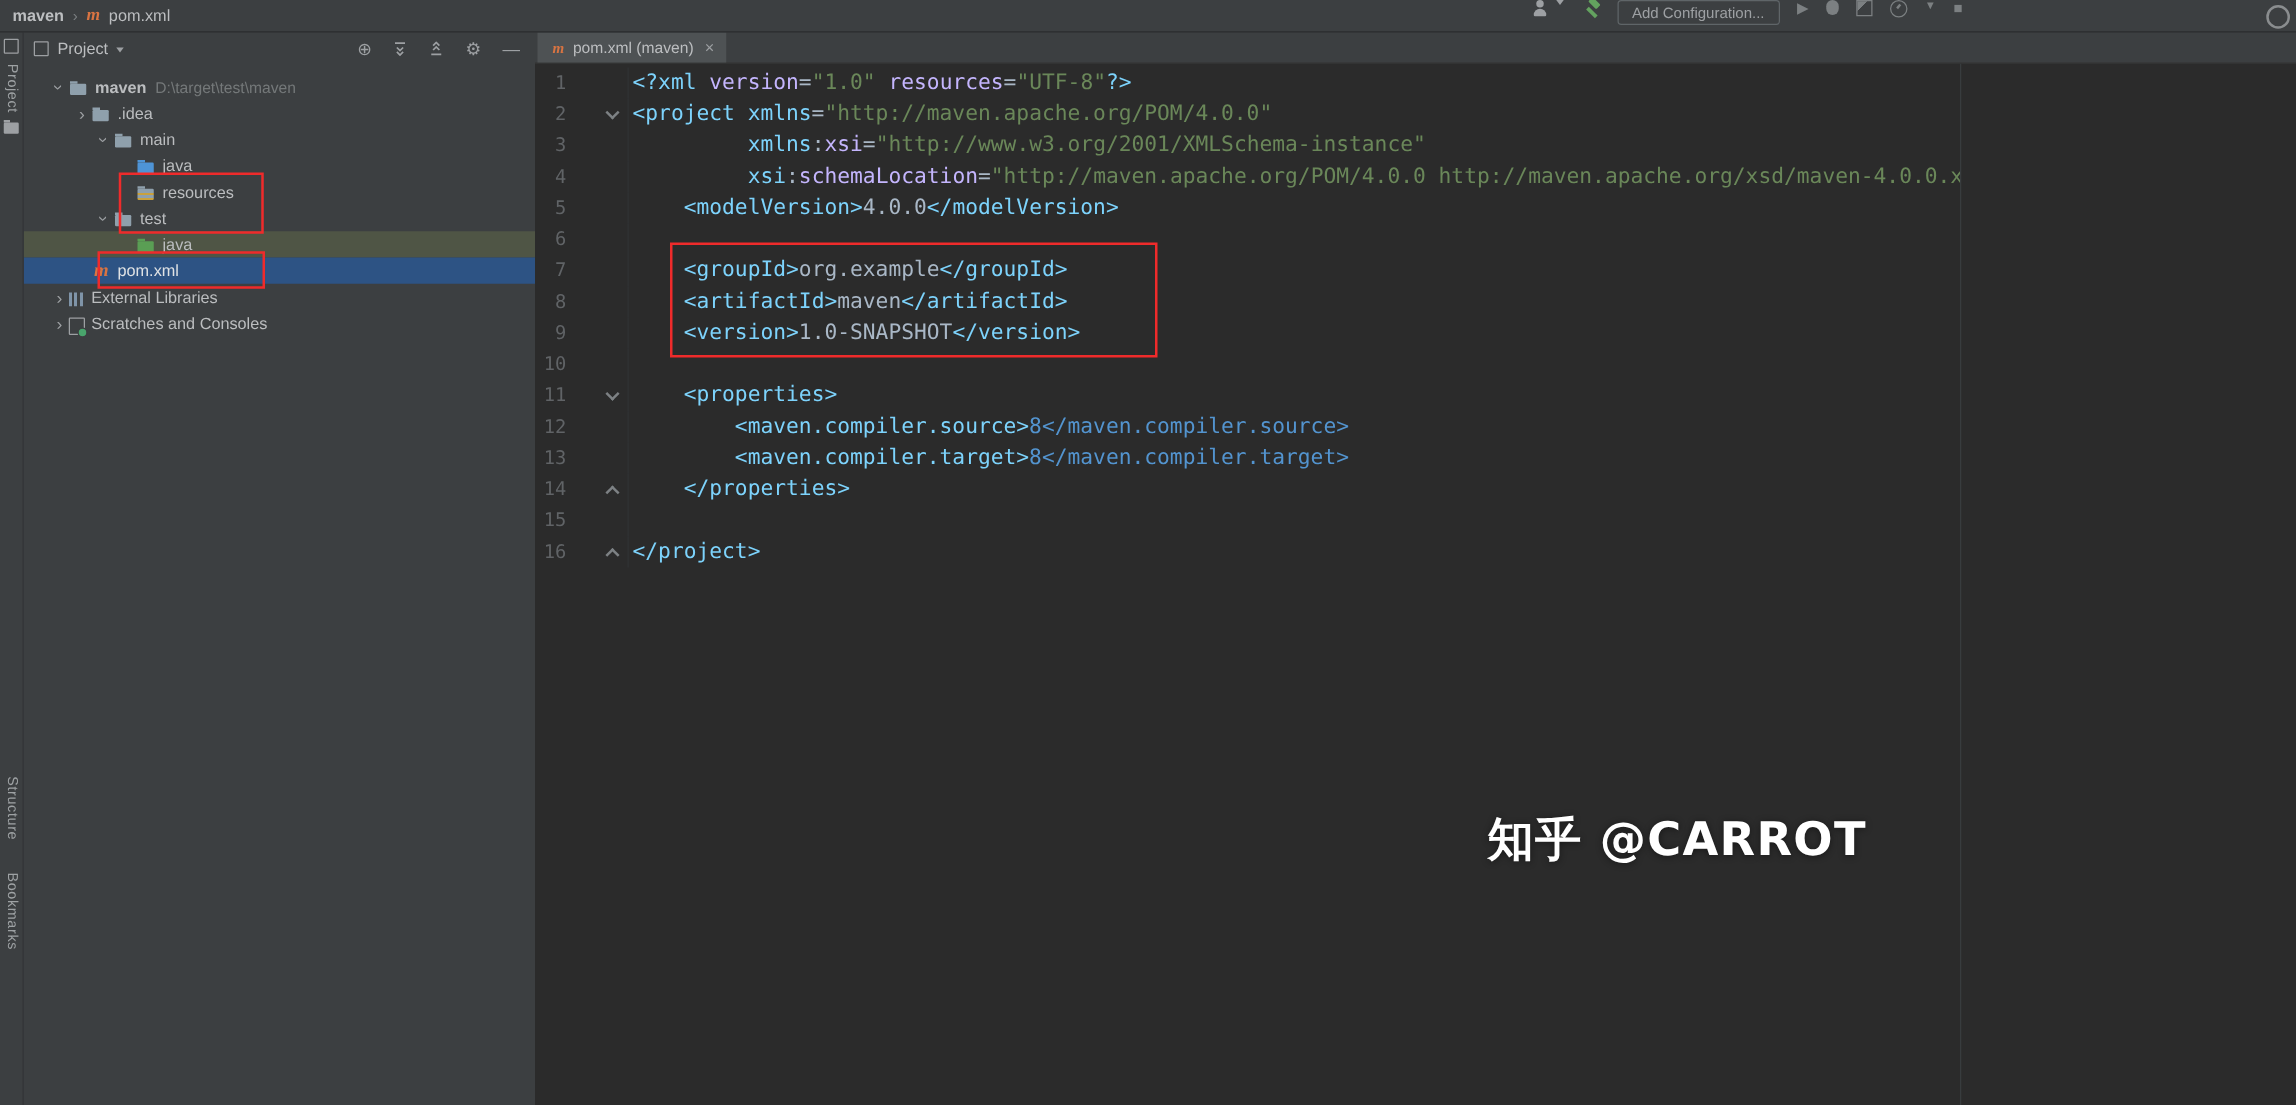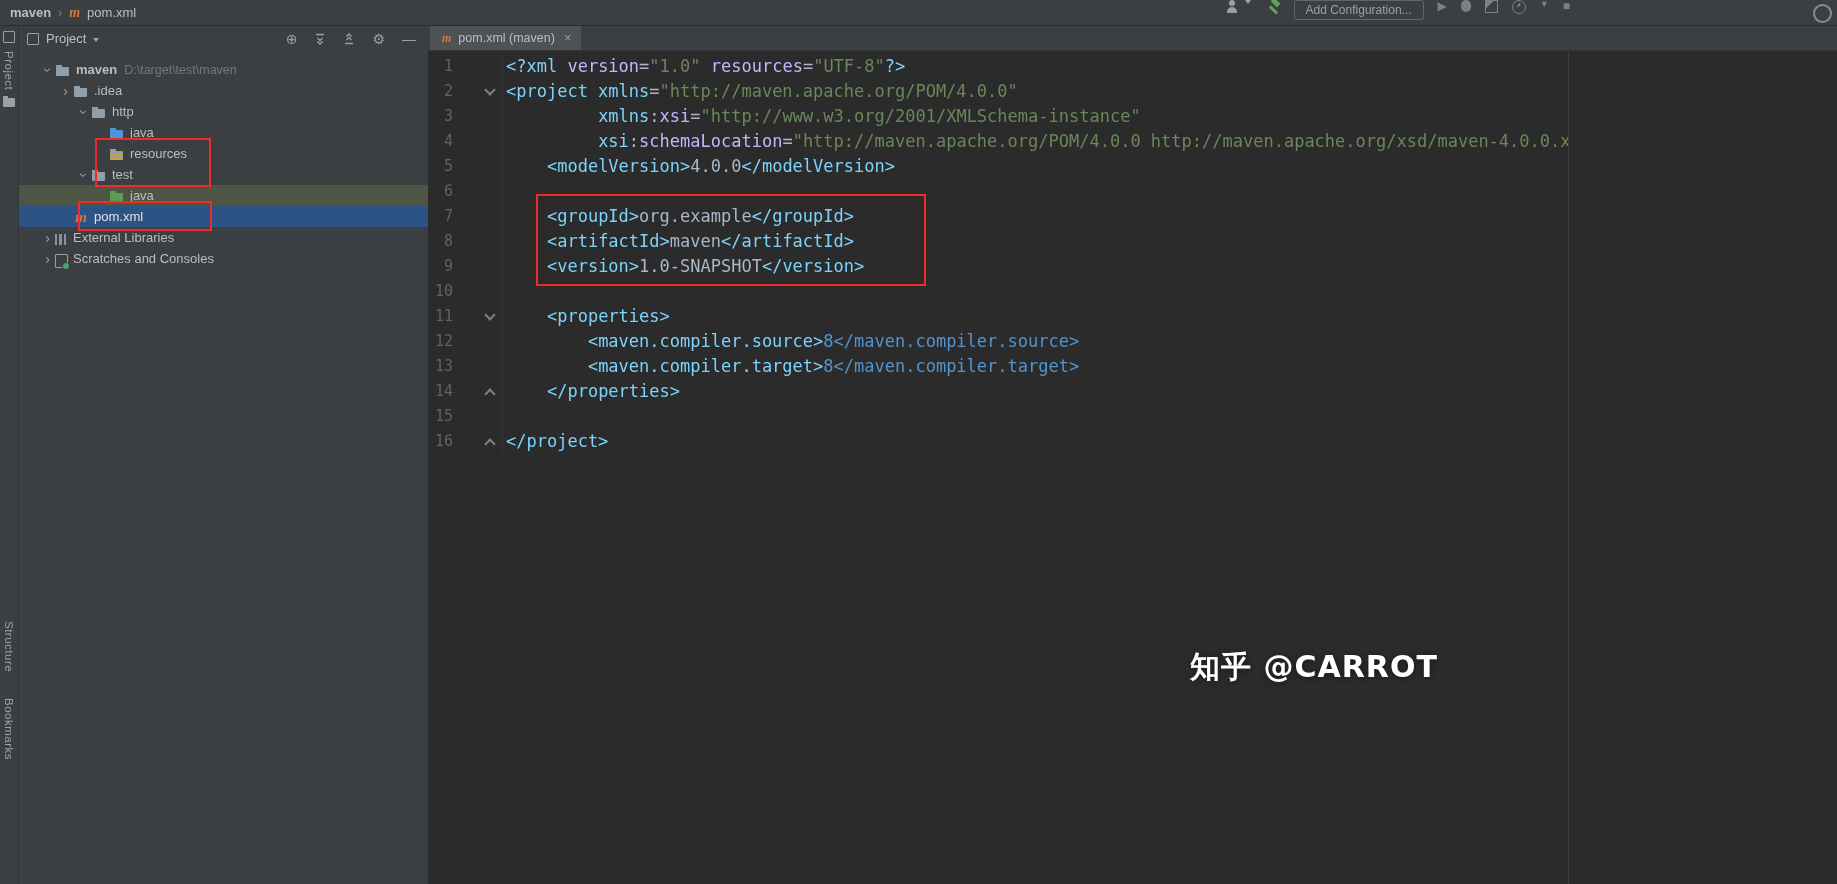--- a/index.html
+++ b/index.html
@@ -116,21 +116,21 @@
   .fold.down::before{top:7px;transform:rotate(45deg);}
   .fold.up::before{top:11px;transform:rotate(-135deg);}
   .codetxt{flex:none;white-space:pre;padding-left:3px;color:#a9b7c6;}
   .sg-t{color:#7dd3fc;}
   .sg-a{color:#c4b5fd;}
   .sg-s{color:#6a8759;}
   .sg-d{color:#a9b7c6;}
   .sg-n{color:#5394cf;}
   .guide{position:absolute;left:1140px;top:26px;bottom:0;width:1px;background:#383c3e;}
 
-  .watermark{position:absolute;left:762px;top:622px;font-size:30px;font-weight:600;color:#ffffff;
+  .watermark{position:absolute;left:762px;top:622px;font-size:37px;font-weight:600;color:#ffffff;
              font-family:"DejaVu Sans",sans-serif;letter-spacing:1px;
              text-shadow:0 1px 6px rgba(0,0,0,.45);white-space:nowrap;}
 
   
   .ann{position:absolute;border:2px solid #ef2b2b;z-index:6;pointer-events:none;}
   #ann-main-roots{left:95px;top:138px;width:112px;height:45px;}
   #ann-test-root{left:78px;top:201px;width:130px;height:26px;}
   #ann-gav{left:536px;top:194px;width:386px;height:88px;}
 </style>
 </head>
@@ -197,21 +197,21 @@
           <span class="thint">D:\target\test\maven</span>
         </div>
         <div class="tree-row" style="padding-left: 40px;">
           <span class="chev collapsed">›</span>
           <span class="ticon folder"></span>
           <span class="tlabel">.idea</span>
         </div>
         <div class="tree-row" style="padding-left: 58px;">
           <span class="chev expanded">›</span>
           <span class="ticon folder"></span>
-          <span class="tlabel">http</span>
+          <span class="tlabel">main</span>
         </div>
         <div class="tree-row" style="padding-left: 76px;">
           <span class="chev none"></span>
           <span class="ticon folder-source"></span>
           <span class="tlabel">java</span>
         </div>
         <div class="tree-row" style="padding-left: 76px;">
           <span class="chev none"></span>
           <span class="ticon folder-resources"></span>
           <span class="tlabel">resources</span>

